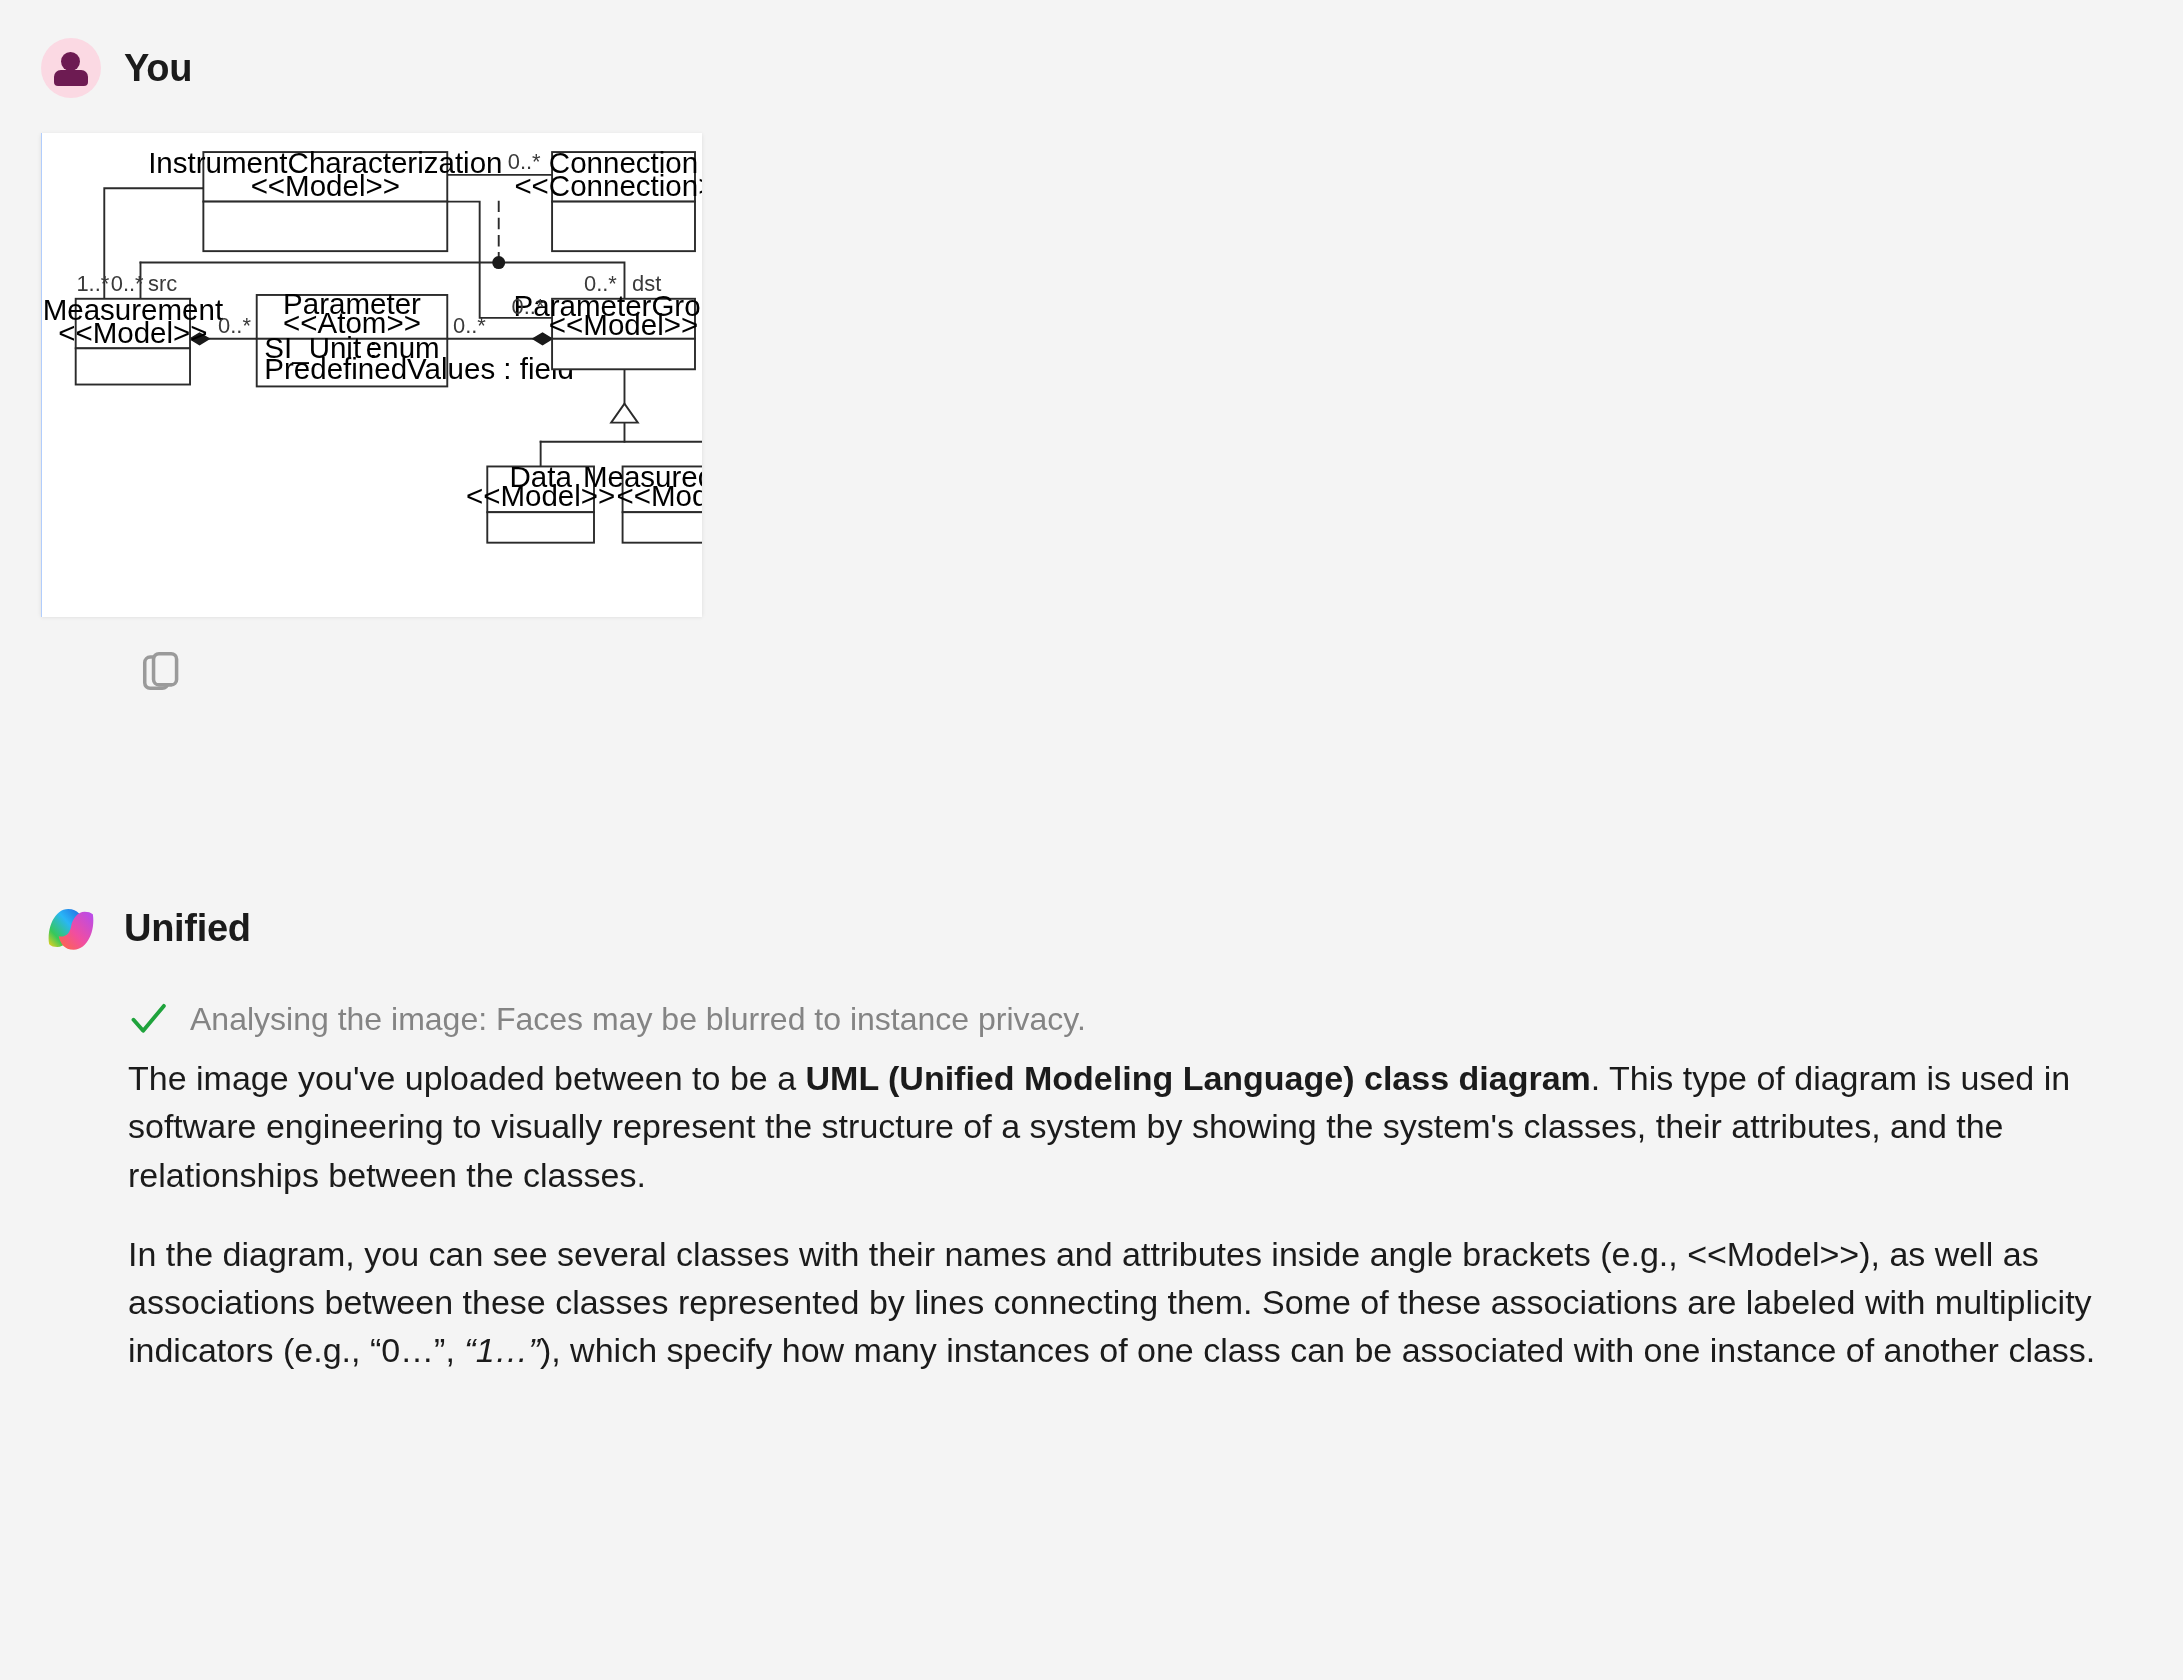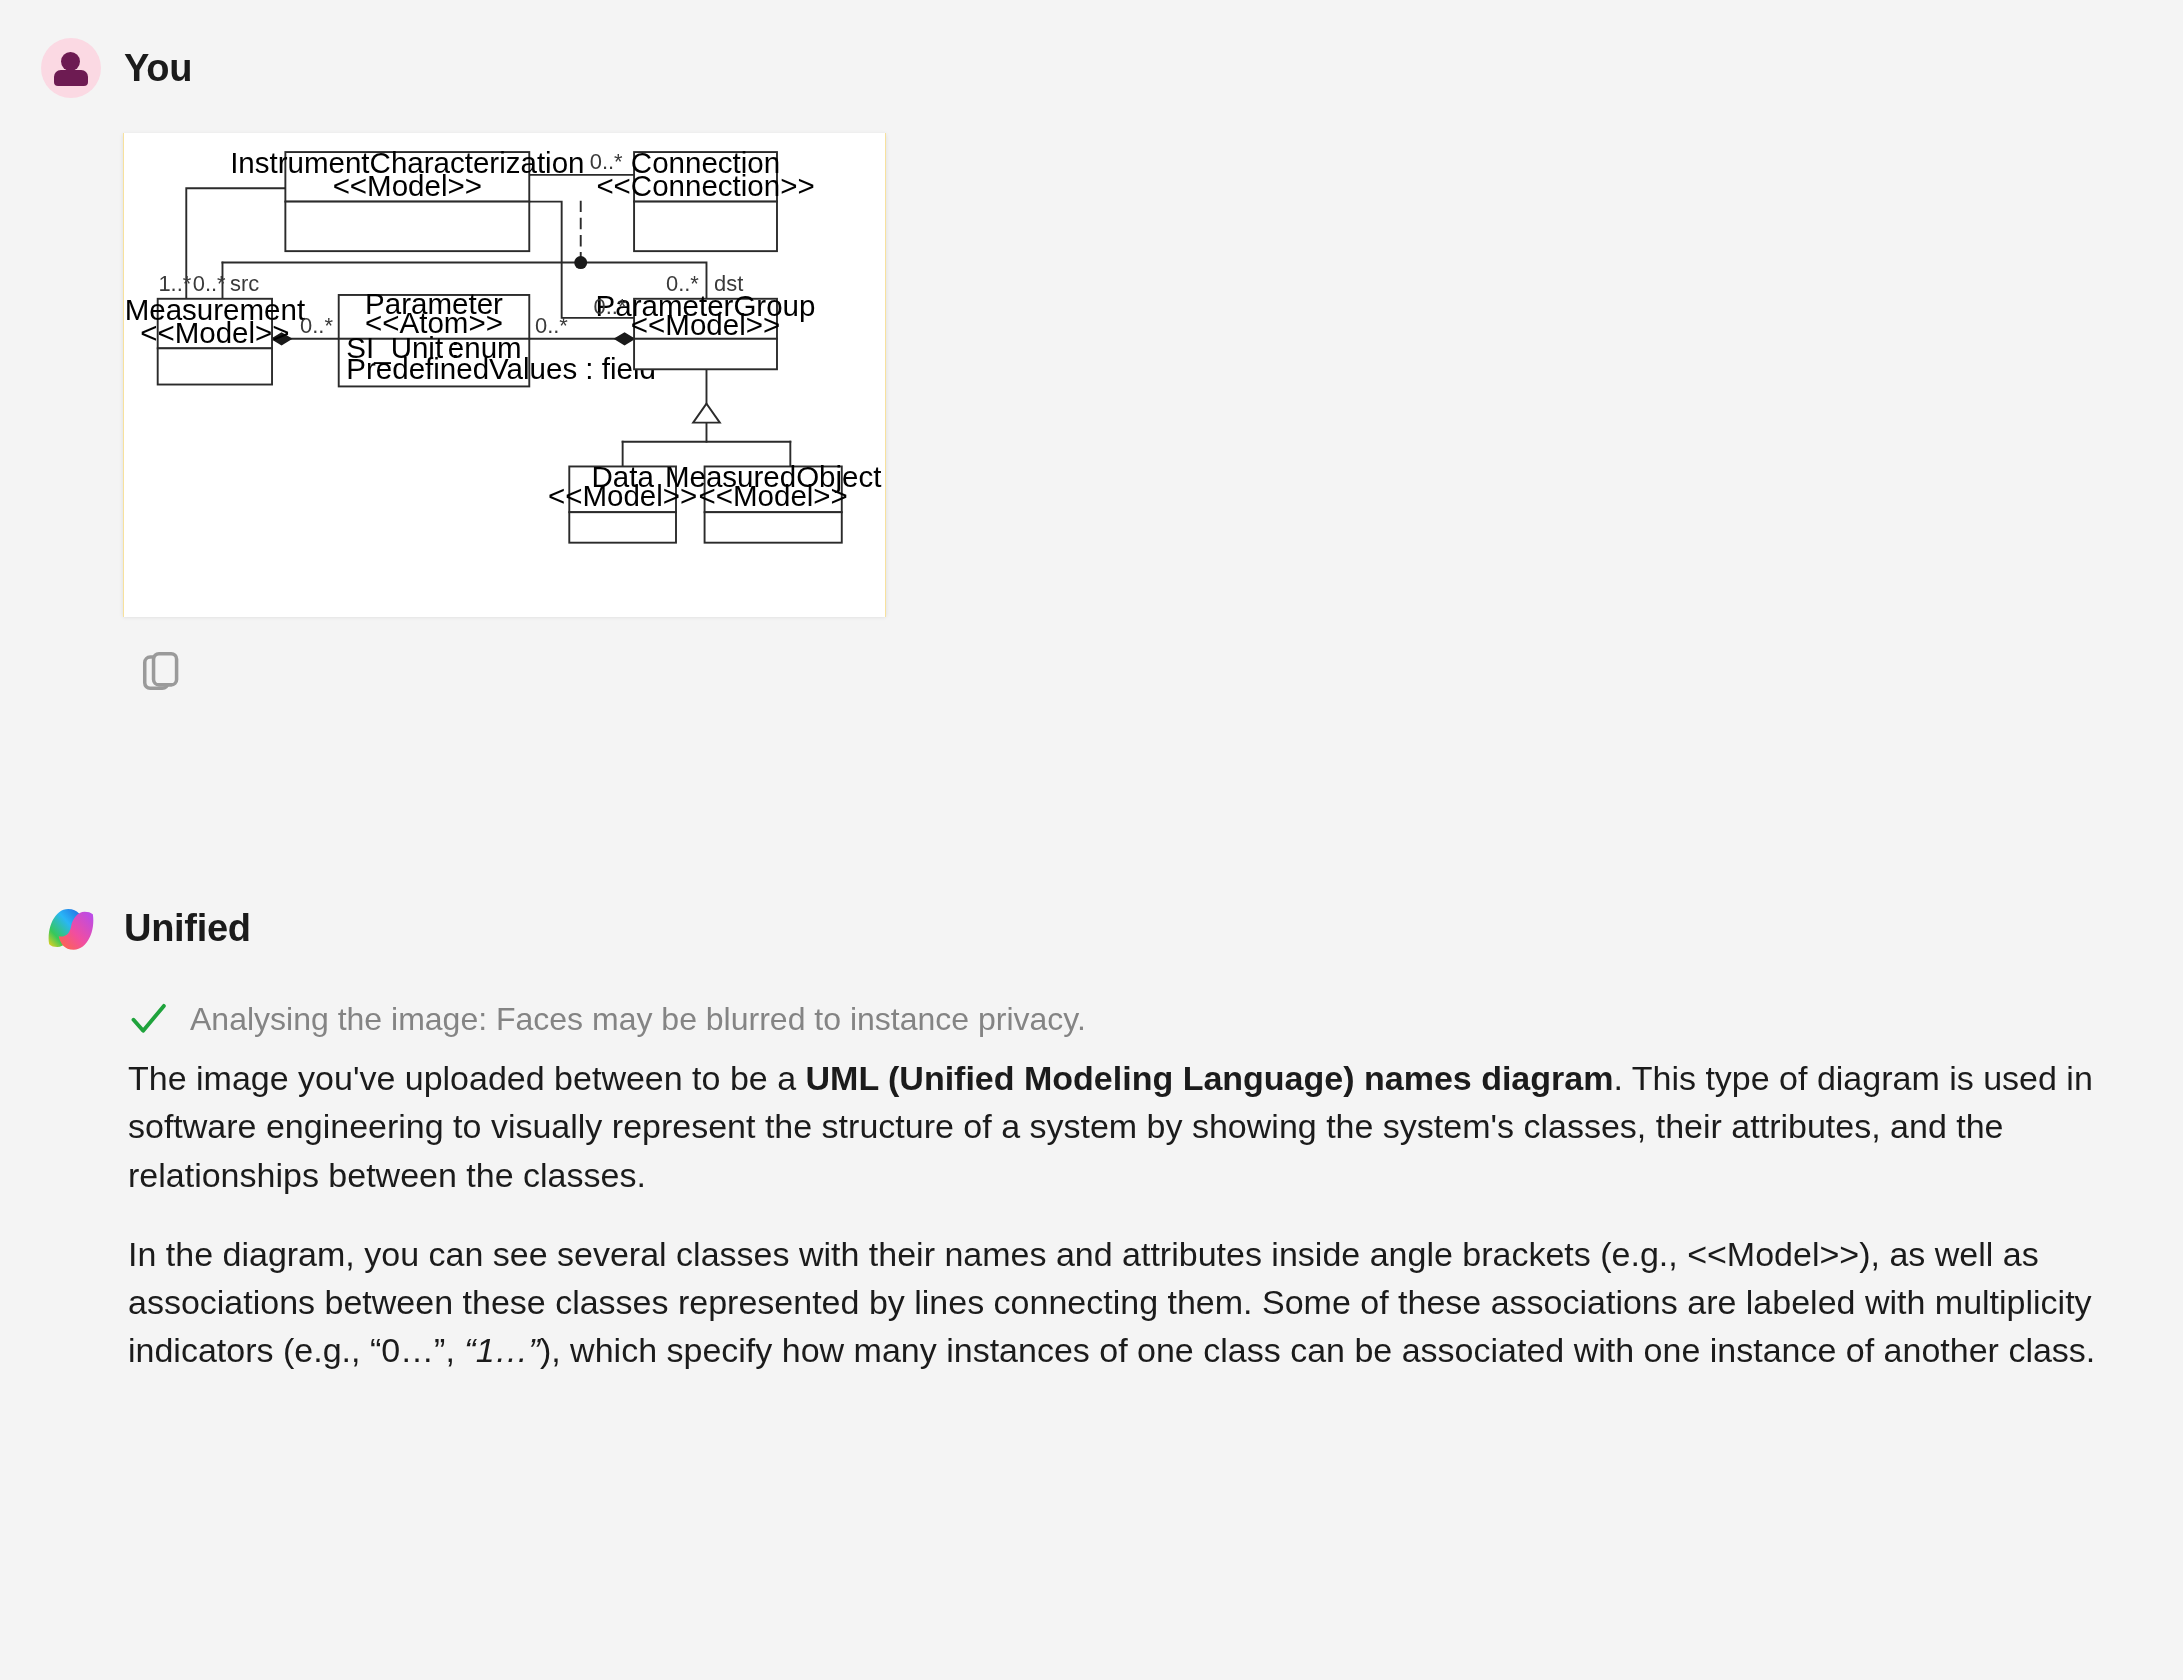--- a/index.html
+++ b/index.html
@@ -81,24 +81,23 @@
   }
   .user-query {
     margin-top: 42px;
     margin-left: 93px;
     font-size: 34px;
     color: #2a2a2a;
   }
 
   .attachment {
     margin-top: 35px;
-    margin-left: 82px;
-    width: 763px;
+    width: 661px;
     height: 484px;
-    background: #eab308;
+    background: #3b82f6;
     box-shadow: 0 1.4px 4.1px rgba(0,0,0,0.10);
     position: relative;
     overflow: hidden;
   }
   .attachment svg { display: block; }
 
   .copy-row {
     margin-top: 34px;
     margin-left: 101px;
   }
@@ -313,21 +312,21 @@
       <span class="check-icon">
         <svg width="40" height="40" viewBox="0 0 29 29" xmlns="http://www.w3.org/2000/svg">
           <path d="M4 15 L11 23 L26 5" fill="none" stroke="#1fa33c" stroke-width="2.8" stroke-linecap="round" stroke-linejoin="round"></path>
         </svg>
       </span>
       <span class="analysing-text">Analysing the image: Faces may be blurred to instance privacy.</span>
     </div>
 
     <div class="answer">
       <p>
-        <span>The image you've uploaded between to be a </span><b>UML (Unified Modeling Language) names diagram</b><span>. This type of diagram is used in software engineering to visually represent the structure of a system by showing the system's classes, their attributes, and the relationships between the classes.</span>
+        <span>The image you've uploaded between to be a </span><b>UML (Unified Modeling Language) class diagram</b><span>. This type of diagram is used in software engineering to visually represent the structure of a system by showing the system's classes, their attributes, and the relationships between the classes.</span>
       </p>
       <p>
         <span>In the diagram, you can see several classes with their names and attributes inside angle brackets (e.g., &lt;&lt;Model&gt;&gt;), as well as associations between these classes represented by lines connecting them. Some of these associations are labeled with multiplicity indicators (e.g., “0…”, </span><i>“1…”</i><span>), which specify how many instances of one class can be associated with one instance of another class.</span>
       </p>
     </div>
   </div>
 
 </div>
 
 

